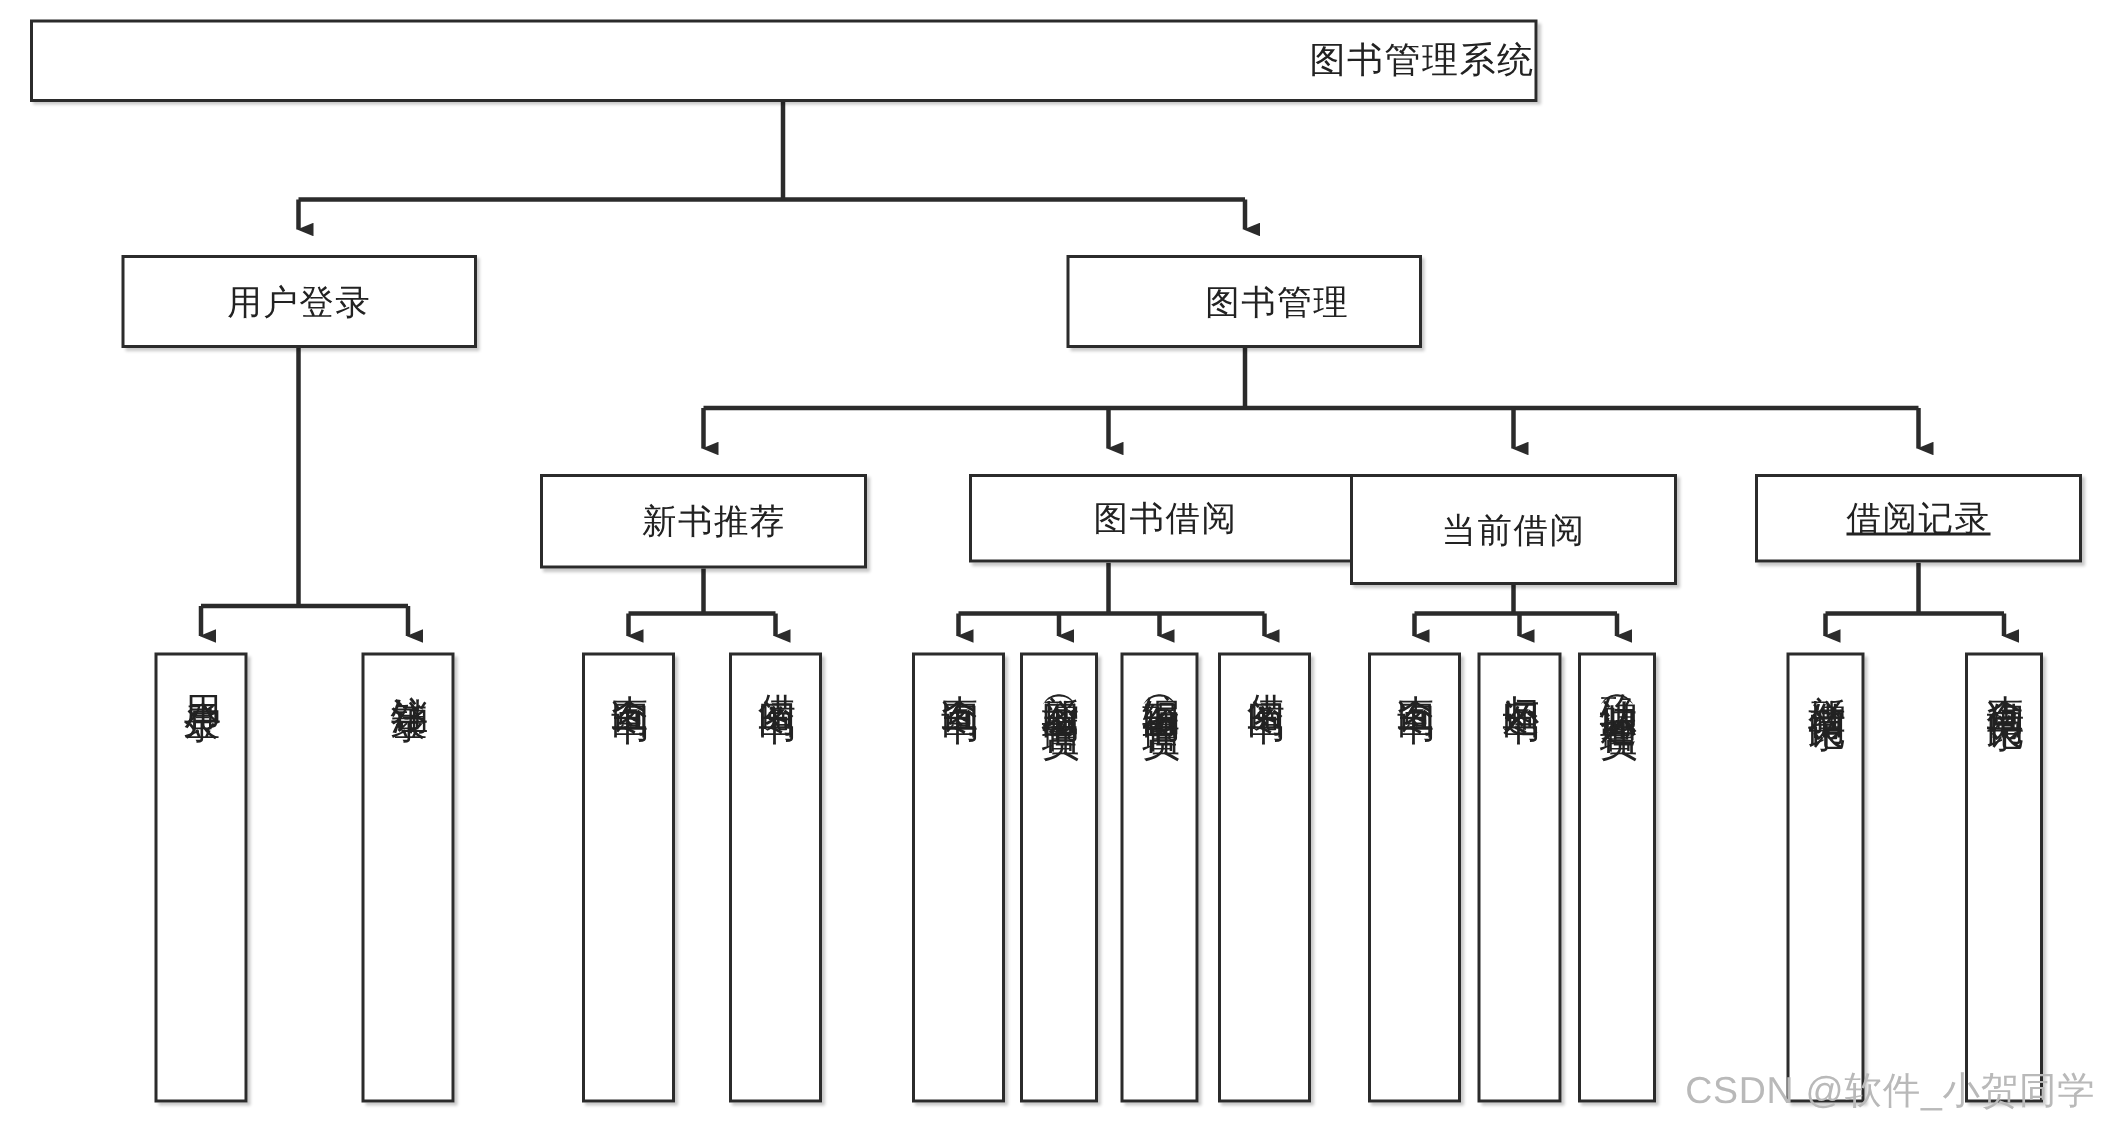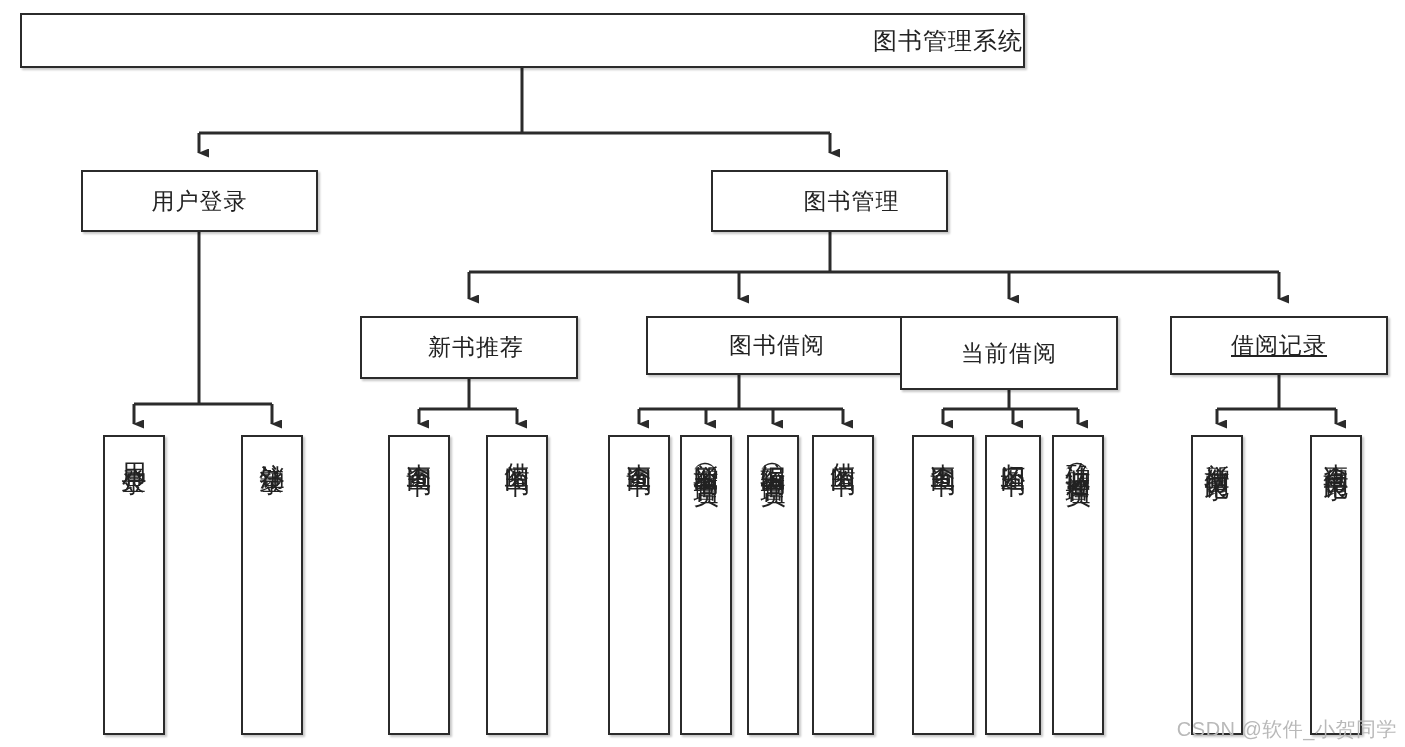--- a/index.html
+++ b/index.html
@@ -59,21 +59,21 @@
     font-size: 25px;
     writing-mode: vertical-rl;
     text-orientation: upright;
     letter-spacing: 3px;
     line-height: 1;
   }
   .watermark {
     position: absolute;
     right: 8px;
     bottom: 4px;
-    font-size: 20px;
+    font-size: 25px;
     color: #b9b9b9;
     letter-spacing: 0.5px;
     z-index: 5;
     white-space: nowrap;
   }
 </style>
 </head>
 <body>
 
 <div id="canvas">

